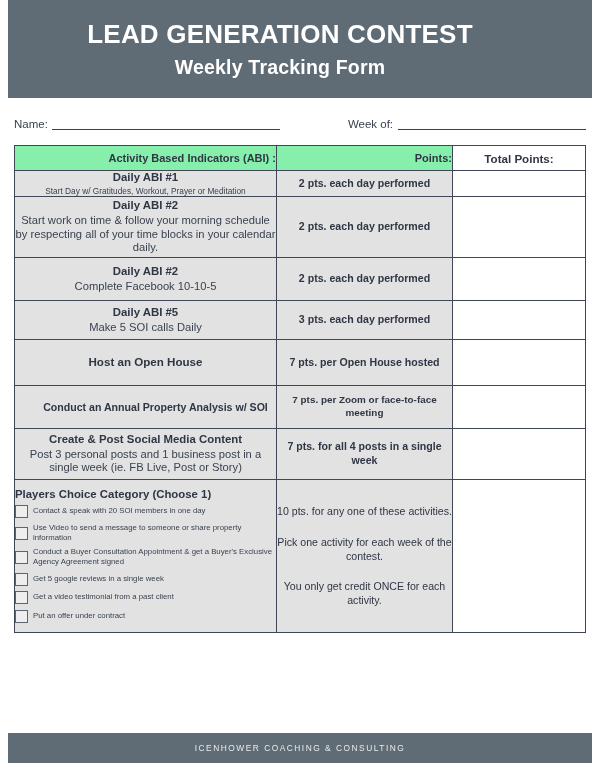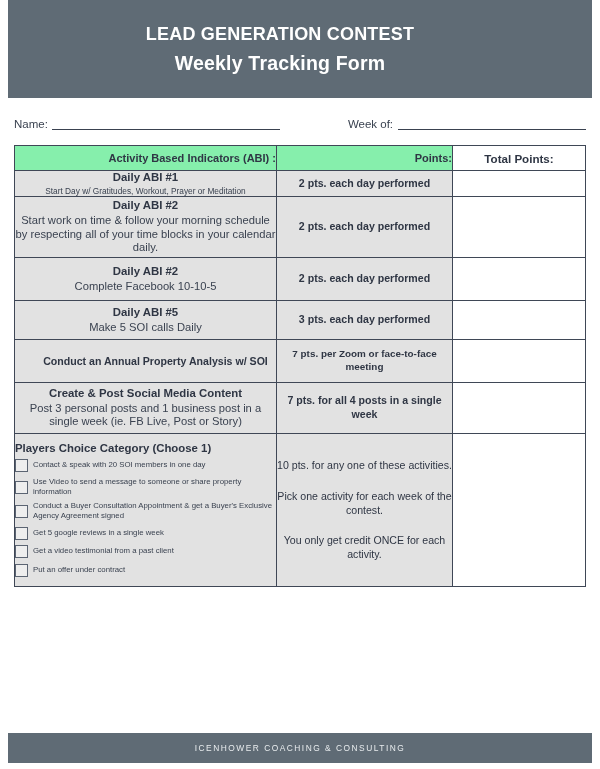--- a/index.html
+++ b/index.html
@@ -59,21 +59,21 @@
     margin-top: 2px;
     white-space: nowrap;
   }
   .header-titles {
     flex: 1;
     text-align: center;
     padding-right: 40px;
   }
   .title-main {
     color: #ffffff;
-    font-size: 18px;
+    font-size: 26px;
     font-weight: 700;
     letter-spacing: 0.2px;
     line-height: 1.05;
   }
   .title-sub {
     color: #ffffff;
     font-size: 19.5px;
     font-weight: 700;
     letter-spacing: 0.2px;
     margin-top: 9px;
@@ -308,20 +308,27 @@
 
     <tr>
       <td class="cell-shade abi-cell" style="height:38px">
         <div class="abi-title">Daily ABI #5</div>
         <div class="abi-desc-lg">Make 5 SOI calls Daily</div>
       </td>
       <td class="cell-shade points-cell">3 pts. each day performed</td>
       <td class="cell-white points-cell"></td>
     </tr>
 
+    <tr>
+      <td class="cell-shade abi-cell" style="height:45px">
+        <div class="abi-single">Host an Open House</div>
+      </td>
+      <td class="cell-shade points-cell">7 pts. per Open House hosted</td>
+      <td class="cell-white points-cell"></td>
+    </tr>
 
     <tr>
       <td class="cell-shade abi-cell" style="height:42px">
         <div class="abi-single-sm">Conduct an Annual Property Analysis w/ SOI</div>
       </td>
       <td class="cell-shade points-cell points-cell-sm">7 pts. per Zoom or face-to-face meeting</td>
       <td class="cell-white points-cell"></td>
     </tr>
 
     <tr>

